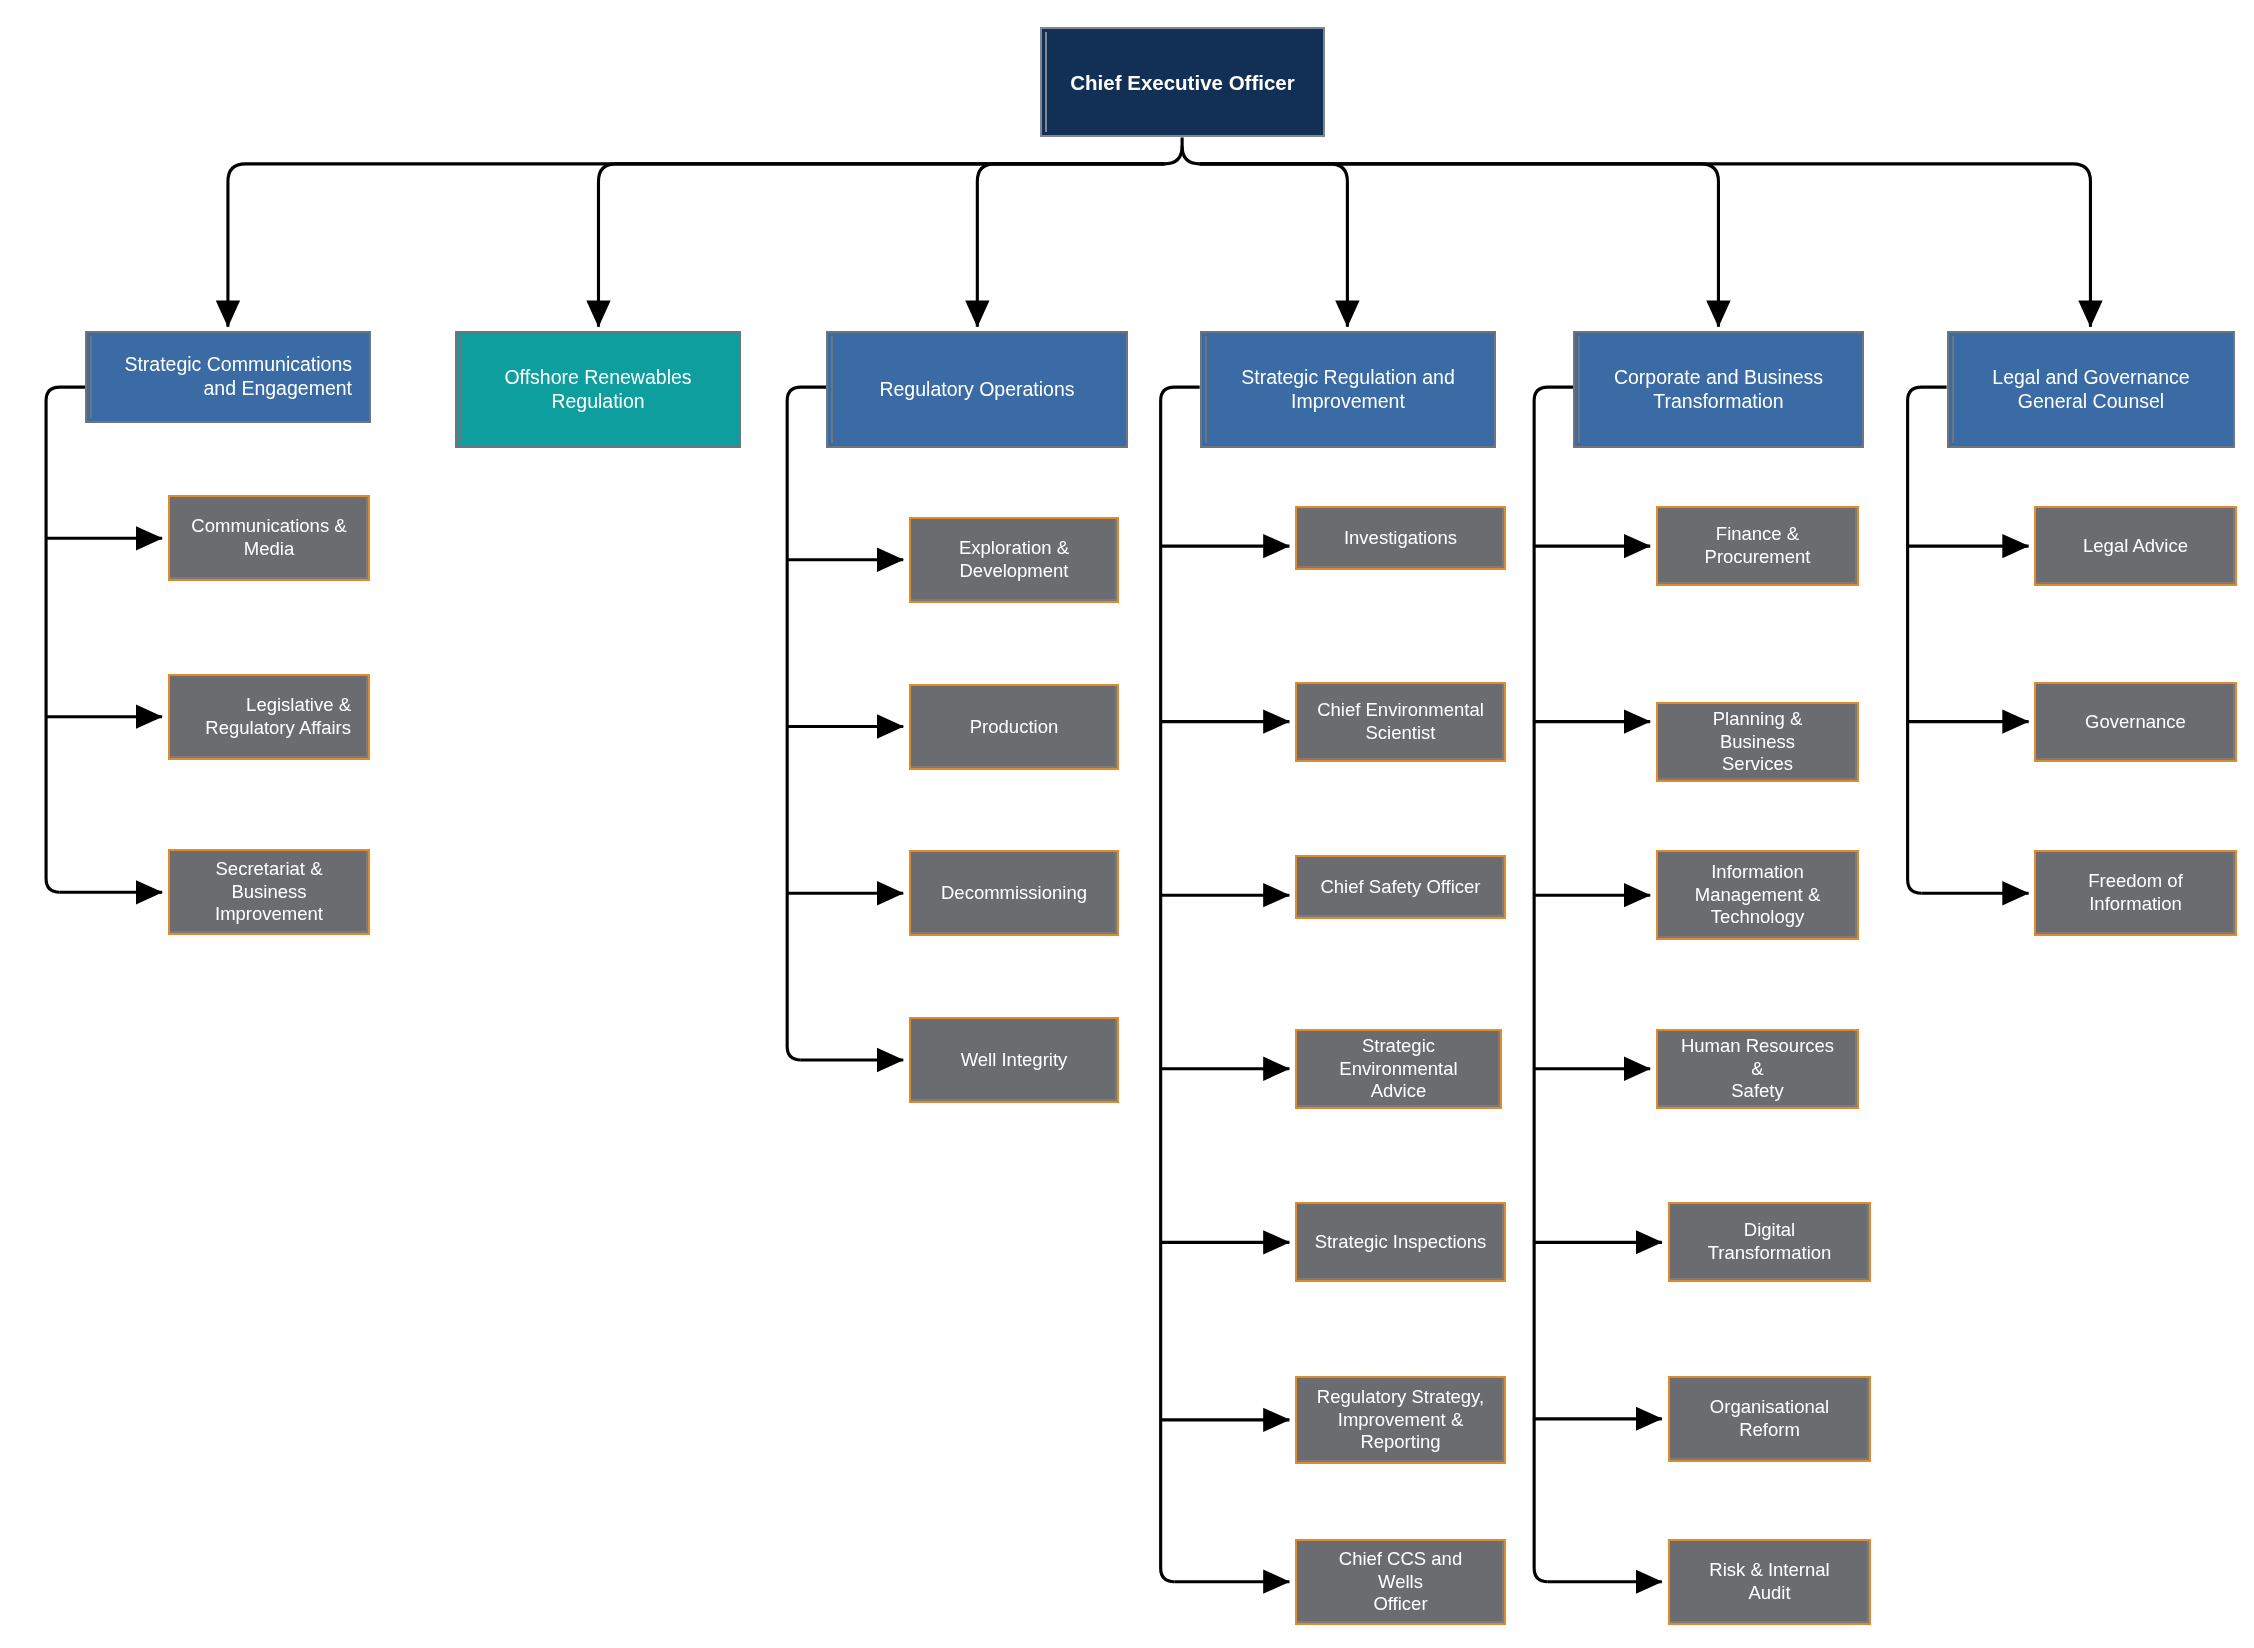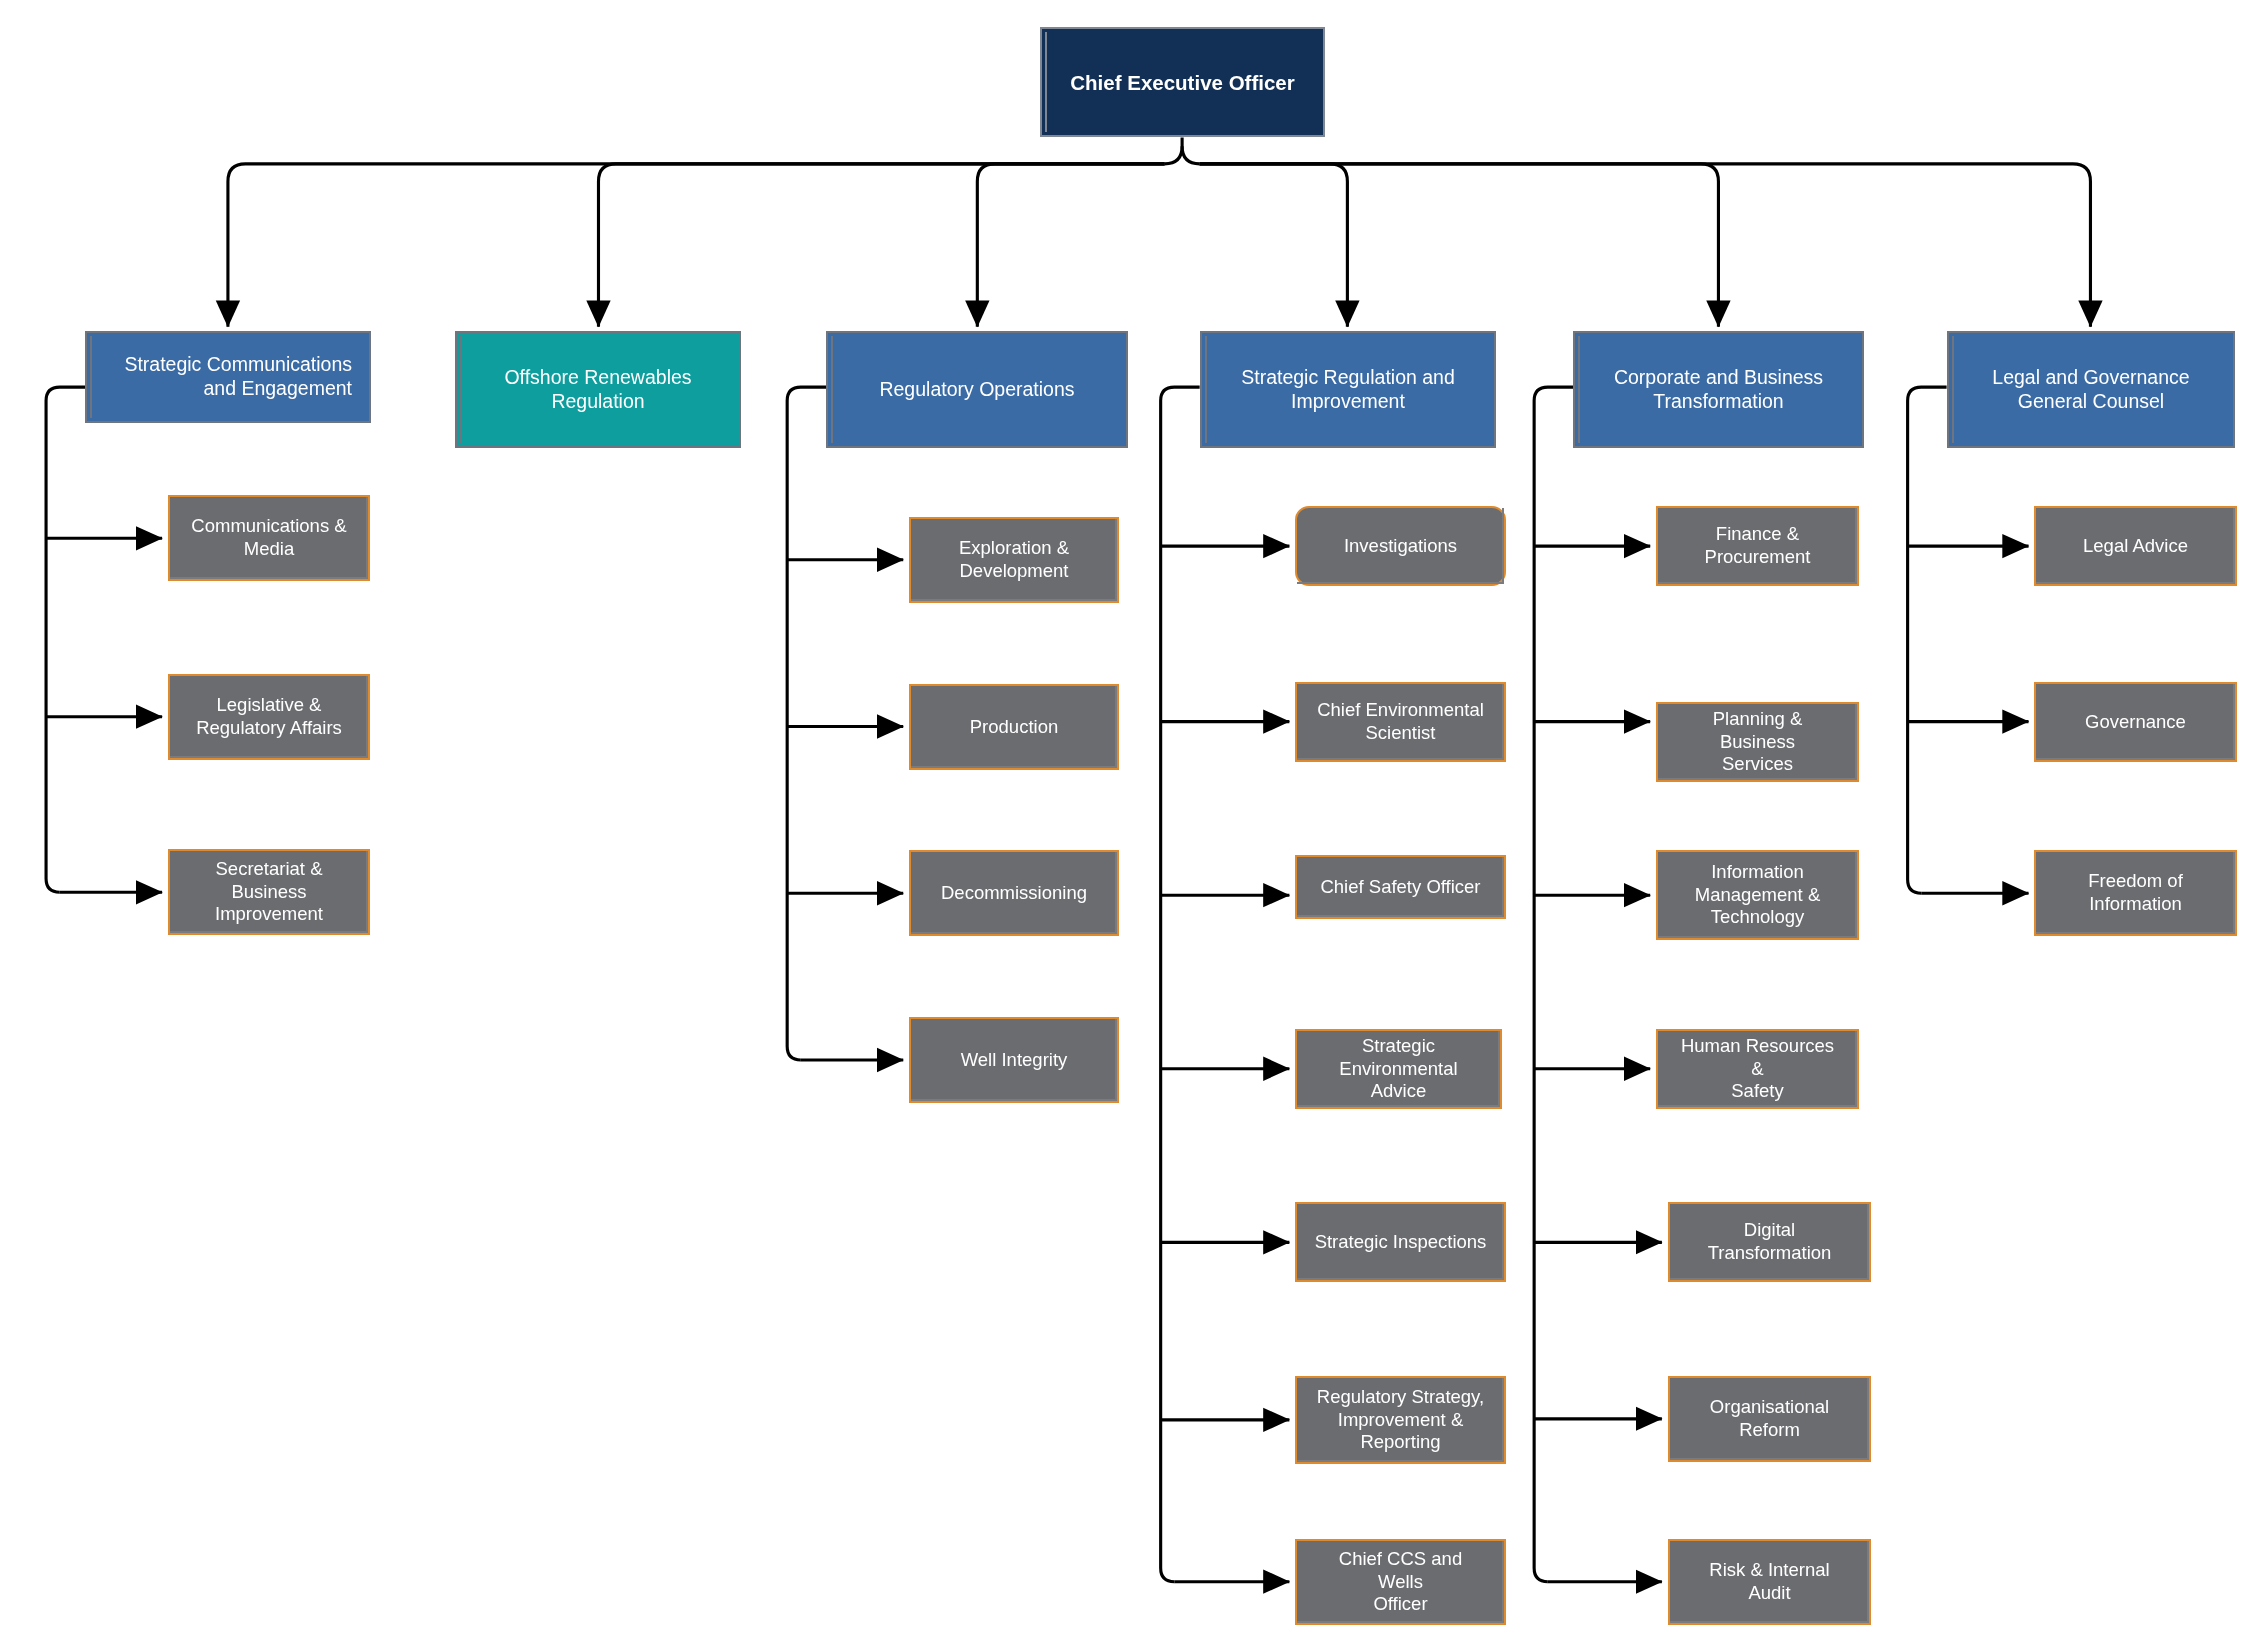--- a/index.html
+++ b/index.html
@@ -150,21 +150,21 @@
       <div class="node division" style="left: 85px; top: 331px; width: 286px; height: 92px; text-align: right;">
         <span class="accent"></span>
         <span class="label">Strategic Communications
 and Engagement</span>
       </div>
       <div class="node team" style="left: 168px; top: 495px; width: 202px; height: 86px;">
         <span class="inner-edge"></span>
         <span class="label">Communications &amp;
 Media</span>
       </div>
-      <div class="node team" style="left: 168px; top: 674px; width: 202px; height: 86px;">
+      <div class="node team" style="left: 168px; top: 674px; width: 202px; height: 86px; text-align: right;">
         <span class="inner-edge"></span>
         <span class="label">Legislative &amp;
 Regulatory Affairs</span>
       </div>
       <div class="node team" style="left: 168px; top: 849px; width: 202px; height: 86px;">
         <span class="inner-edge"></span>
         <span class="label">Secretariat &amp; Business
 Improvement</span>
       </div>
       <div class="node division teal" style="left: 455px; top: 331px; width: 286px; height: 117px;">
@@ -191,21 +191,21 @@
       </div>
       <div class="node team" style="left: 909px; top: 1017px; width: 210px; height: 86px;">
         <span class="inner-edge"></span>
         <span class="label">Well Integrity</span>
       </div>
       <div class="node division" style="left: 1200px; top: 331px; width: 296px; height: 117px;">
         <span class="accent"></span>
         <span class="label">Strategic Regulation and
 Improvement</span>
       </div>
-      <div class="node team" style="left: 1295px; top: 506px; width: 211px; height: 80px; border-radius: 14px;">
+      <div class="node team" style="left: 1295px; top: 506px; width: 211px; height: 64px;">
         <span class="inner-edge"></span>
         <span class="label">Investigations</span>
       </div>
       <div class="node team" style="left: 1295px; top: 682px; width: 211px; height: 80px;">
         <span class="inner-edge"></span>
         <span class="label">Chief Environmental
 Scientist</span>
       </div>
       <div class="node team" style="left: 1295px; top: 855px; width: 211px; height: 64px;">
         <span class="inner-edge"></span>

